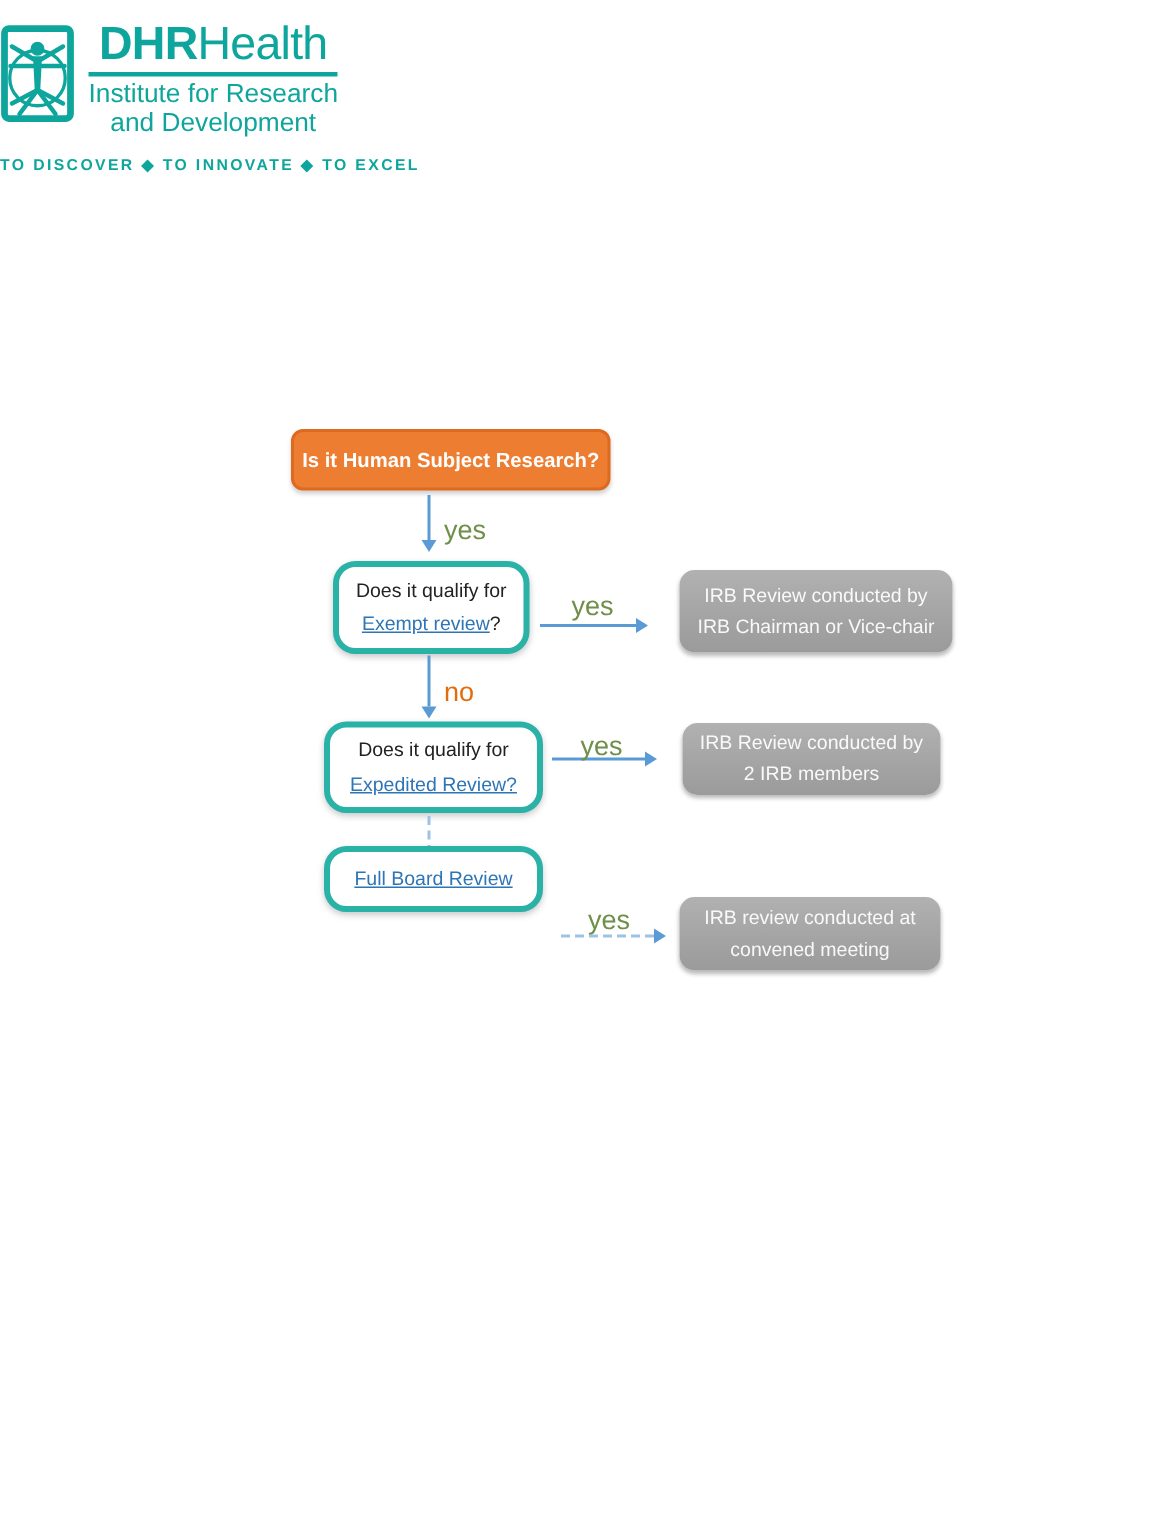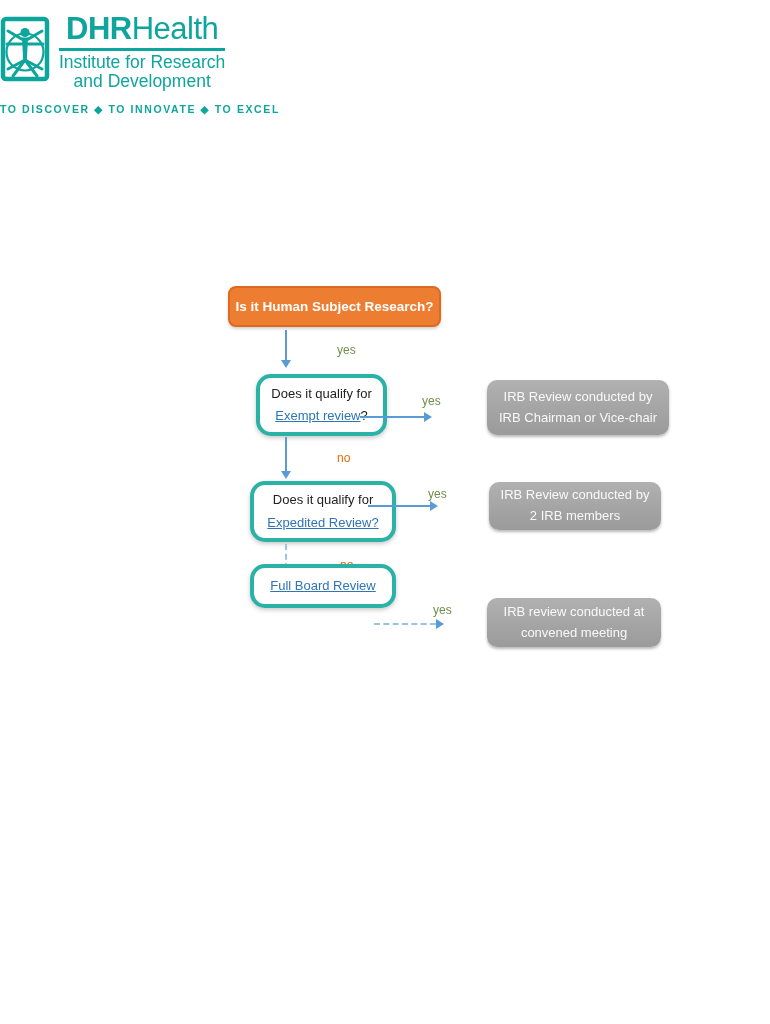--- a/index.html
+++ b/index.html
@@ -31,21 +31,21 @@
     letter-spacing:1.6px; color:#0ea69c; white-space:nowrap;
   }
   
   #page-title {
     position:absolute; top:146px; left:0; right:0;
     text-align:center;
     font-family:"Liberation Serif", serif;
     font-weight:bold; font-size:22px; color:#111;
   }
   
-  .node { position:absolute; display:flex; flex-direction:column; align-items:center; justify-content:center; text-align:left;margin-left:34px; }
+  .node { position:absolute; display:flex; flex-direction:column; align-items:center; justify-content:center; text-align:left; }
   #start-box {
     left:194px; top:286px; width:213px; height:41px;
     background:#ed7d31; border:2px solid #de6a1f; border-radius:8px;
     color:#ffffff; font-weight:bold; font-size:13.5px;
     box-shadow:0 2px 3px rgba(0,0,0,0.18);
   }
   .decision {
     background:#ffffff;
     border:4px solid #2bb2a7; border-radius:15px;
     font-size:13px; color:#222; line-height:1.7;
@@ -74,21 +74,21 @@
   .h-arrow .shaft { flex:1; height:0; border-top:2px solid #5b9bd5; }
   .h-arrow.dashed .shaft { border-top:2px dashed #9cc3e6; }
   .h-arrow .head { width:0; height:0; border-top:5px solid transparent; border-bottom:5px solid transparent; border-left:8px solid #5b9bd5; }
   #arrow-down-1 { left:280px; top:330px; height:38px; }
   #arrow-down-2 { left:280px; top:437px; height:42px; }
   #arrow-down-3 { left:280px; top:544px; height:43px; }
   #arrow-right-1 { left:360px; top:411px; width:72px; }
   #arrow-right-2 { left:368px; top:500px; width:70px; }
   #arrow-right-3 { left:374px; top:618px; width:70px; }
   
-  .edge-label { position:absolute; font-size:12px;margin-left:41px; }
+  .edge-label { position:absolute; font-size:18px; }
   .edge-label.yes { color:#6f8f4a; }
   .edge-label.no  { color:#e36c0a; }
   #label-yes-1 { left:296px; top:343px; }
   #label-yes-2 { left:381px; top:394px; }
   #label-no-1  { left:296px; top:451px; }
   #label-yes-3 { left:387px; top:487px; }
   #label-no-2  { left:299px; top:558px; }
   #label-yes-4 { left:392px; top:603px; }
 </style>
 </head>

